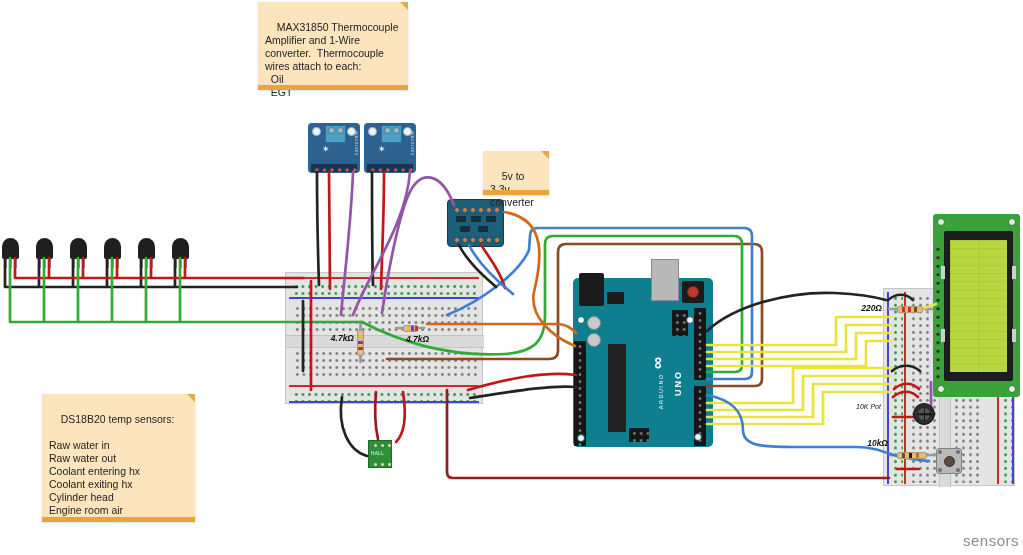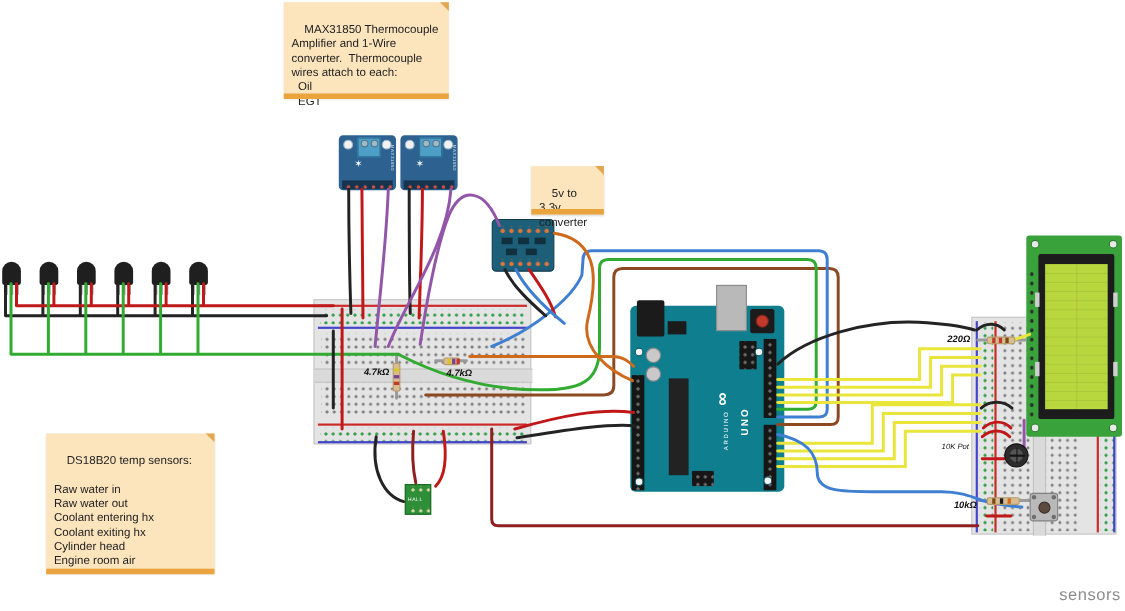--- a/index.html
+++ b/index.html
@@ -338,21 +338,21 @@
     <span class="pinleg" style="right:1px;top:1px;"></span>
     <span class="pinleg" style="left:1px;bottom:1px;"></span>
     <span class="pinleg" style="right:1px;bottom:1px;"></span>
     <span class="cap"></span>
   </div>
 
   <div class="plabel z6" style="left:322px;top:333px;width:32px;text-align:right;">4.7kΩ</div>
   <div class="plabel z6" style="left:406px;top:334px;width:34px;">4.7kΩ</div>
   <div class="plabel z6" style="left:852px;top:303px;width:30px;text-align:right;">220Ω</div>
   <div class="plabel z6" style="left:856px;top:403px;width:34px;font-size:7px;font-weight:normal;">10K Pot</div>
-  <div class="plabel z6" style="left:856px;top:454px;width:32px;text-align:right;">10kΩ</div>
+  <div class="plabel z6" style="left:856px;top:438px;width:32px;text-align:right;">10kΩ</div>
 
   <div class="note" style="left:258px;top:2px;width:150px;height:88px;z-index:70;">
     <span>MAX31850 Thermocouple
 Amplifier and 1-Wire
 converter.  Thermocouple
 wires attach to each:
   Oil
   EGT</span>
     <span class="note-bar"></span>
     <span class="note-fold"></span>

